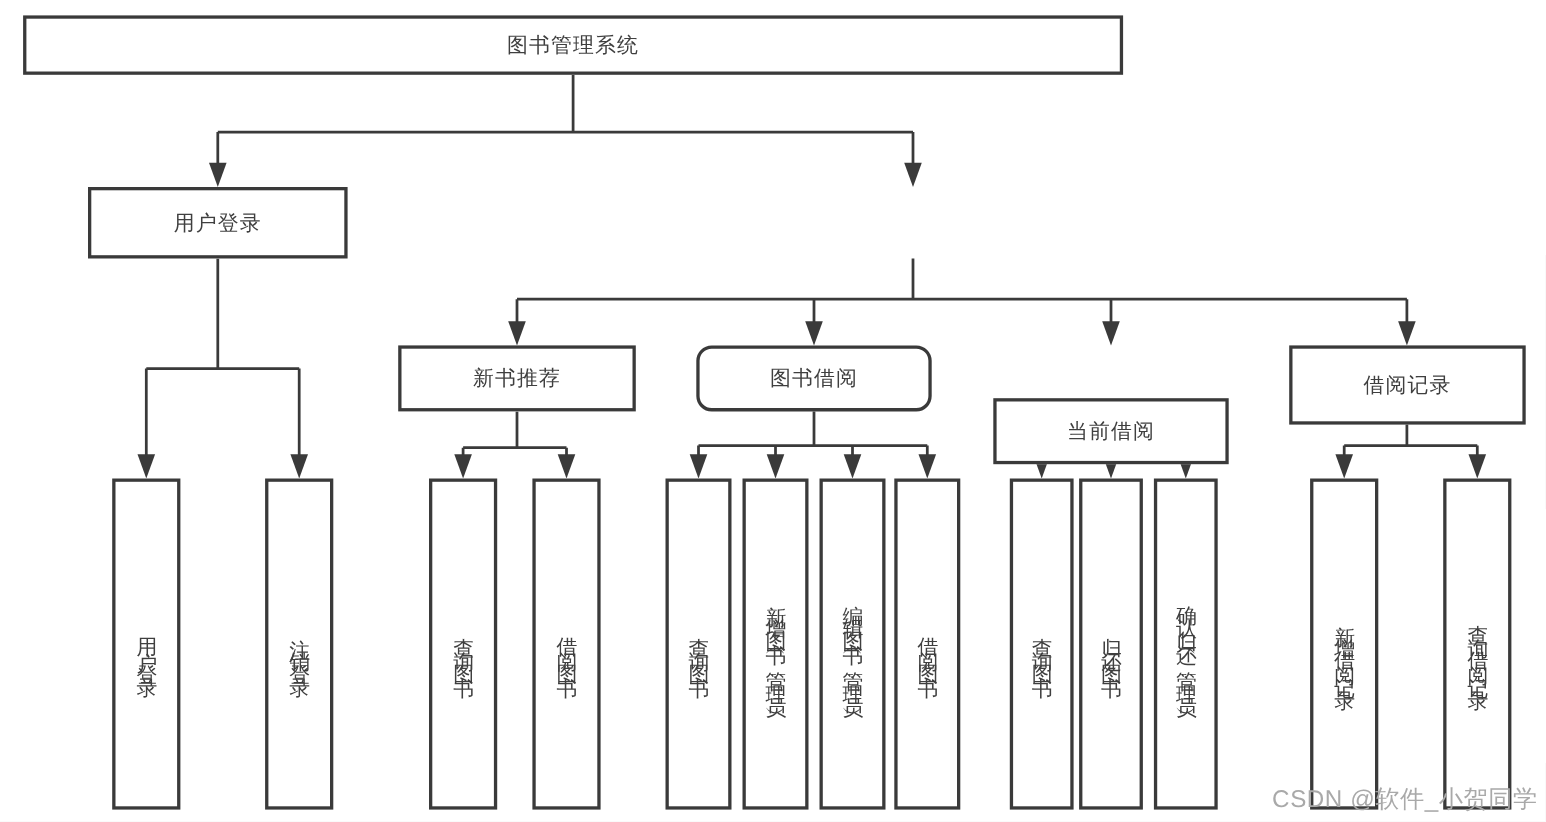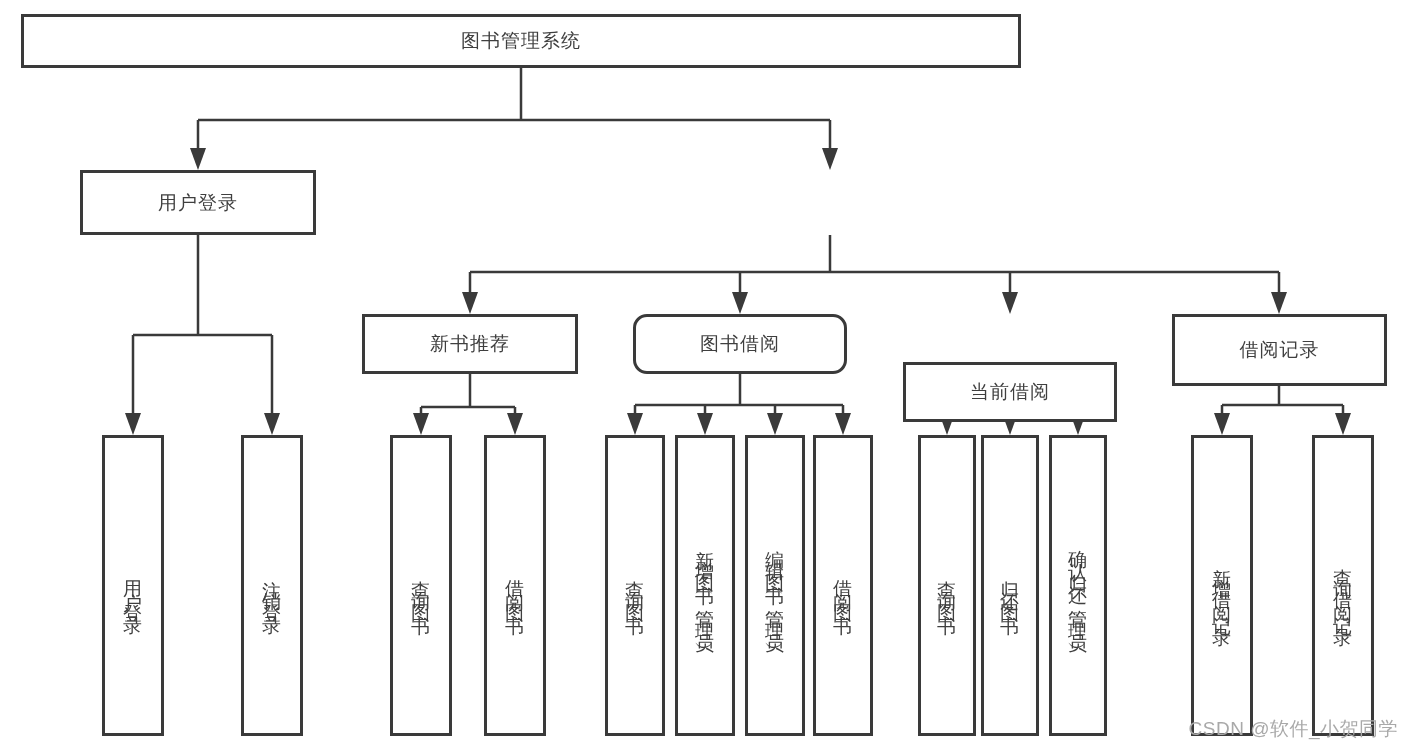--- a/index.html
+++ b/index.html
@@ -76,21 +76,21 @@
   #l-query-books-3     { left: 918px;  width: 58px; }
   #l-return-books      { left: 981px;  width: 58px; }
   #l-confirm-return    { left: 1049px; width: 58px; }
   #l-add-borrow-rec    { left: 1191px; }
   #l-query-borrow-rec  { left: 1312px; }
 
   .watermark {
     position: absolute;
     right: 7px;
     bottom: 5px;
-    font-size: 19px;
+    font-size: 22px;
     color: var(--watermark-color);
     letter-spacing: 0.5px;
     z-index: 5;
     background: transparent;
   }
 </style>
 </head>
 <body>
 
 <div class="canvas">

